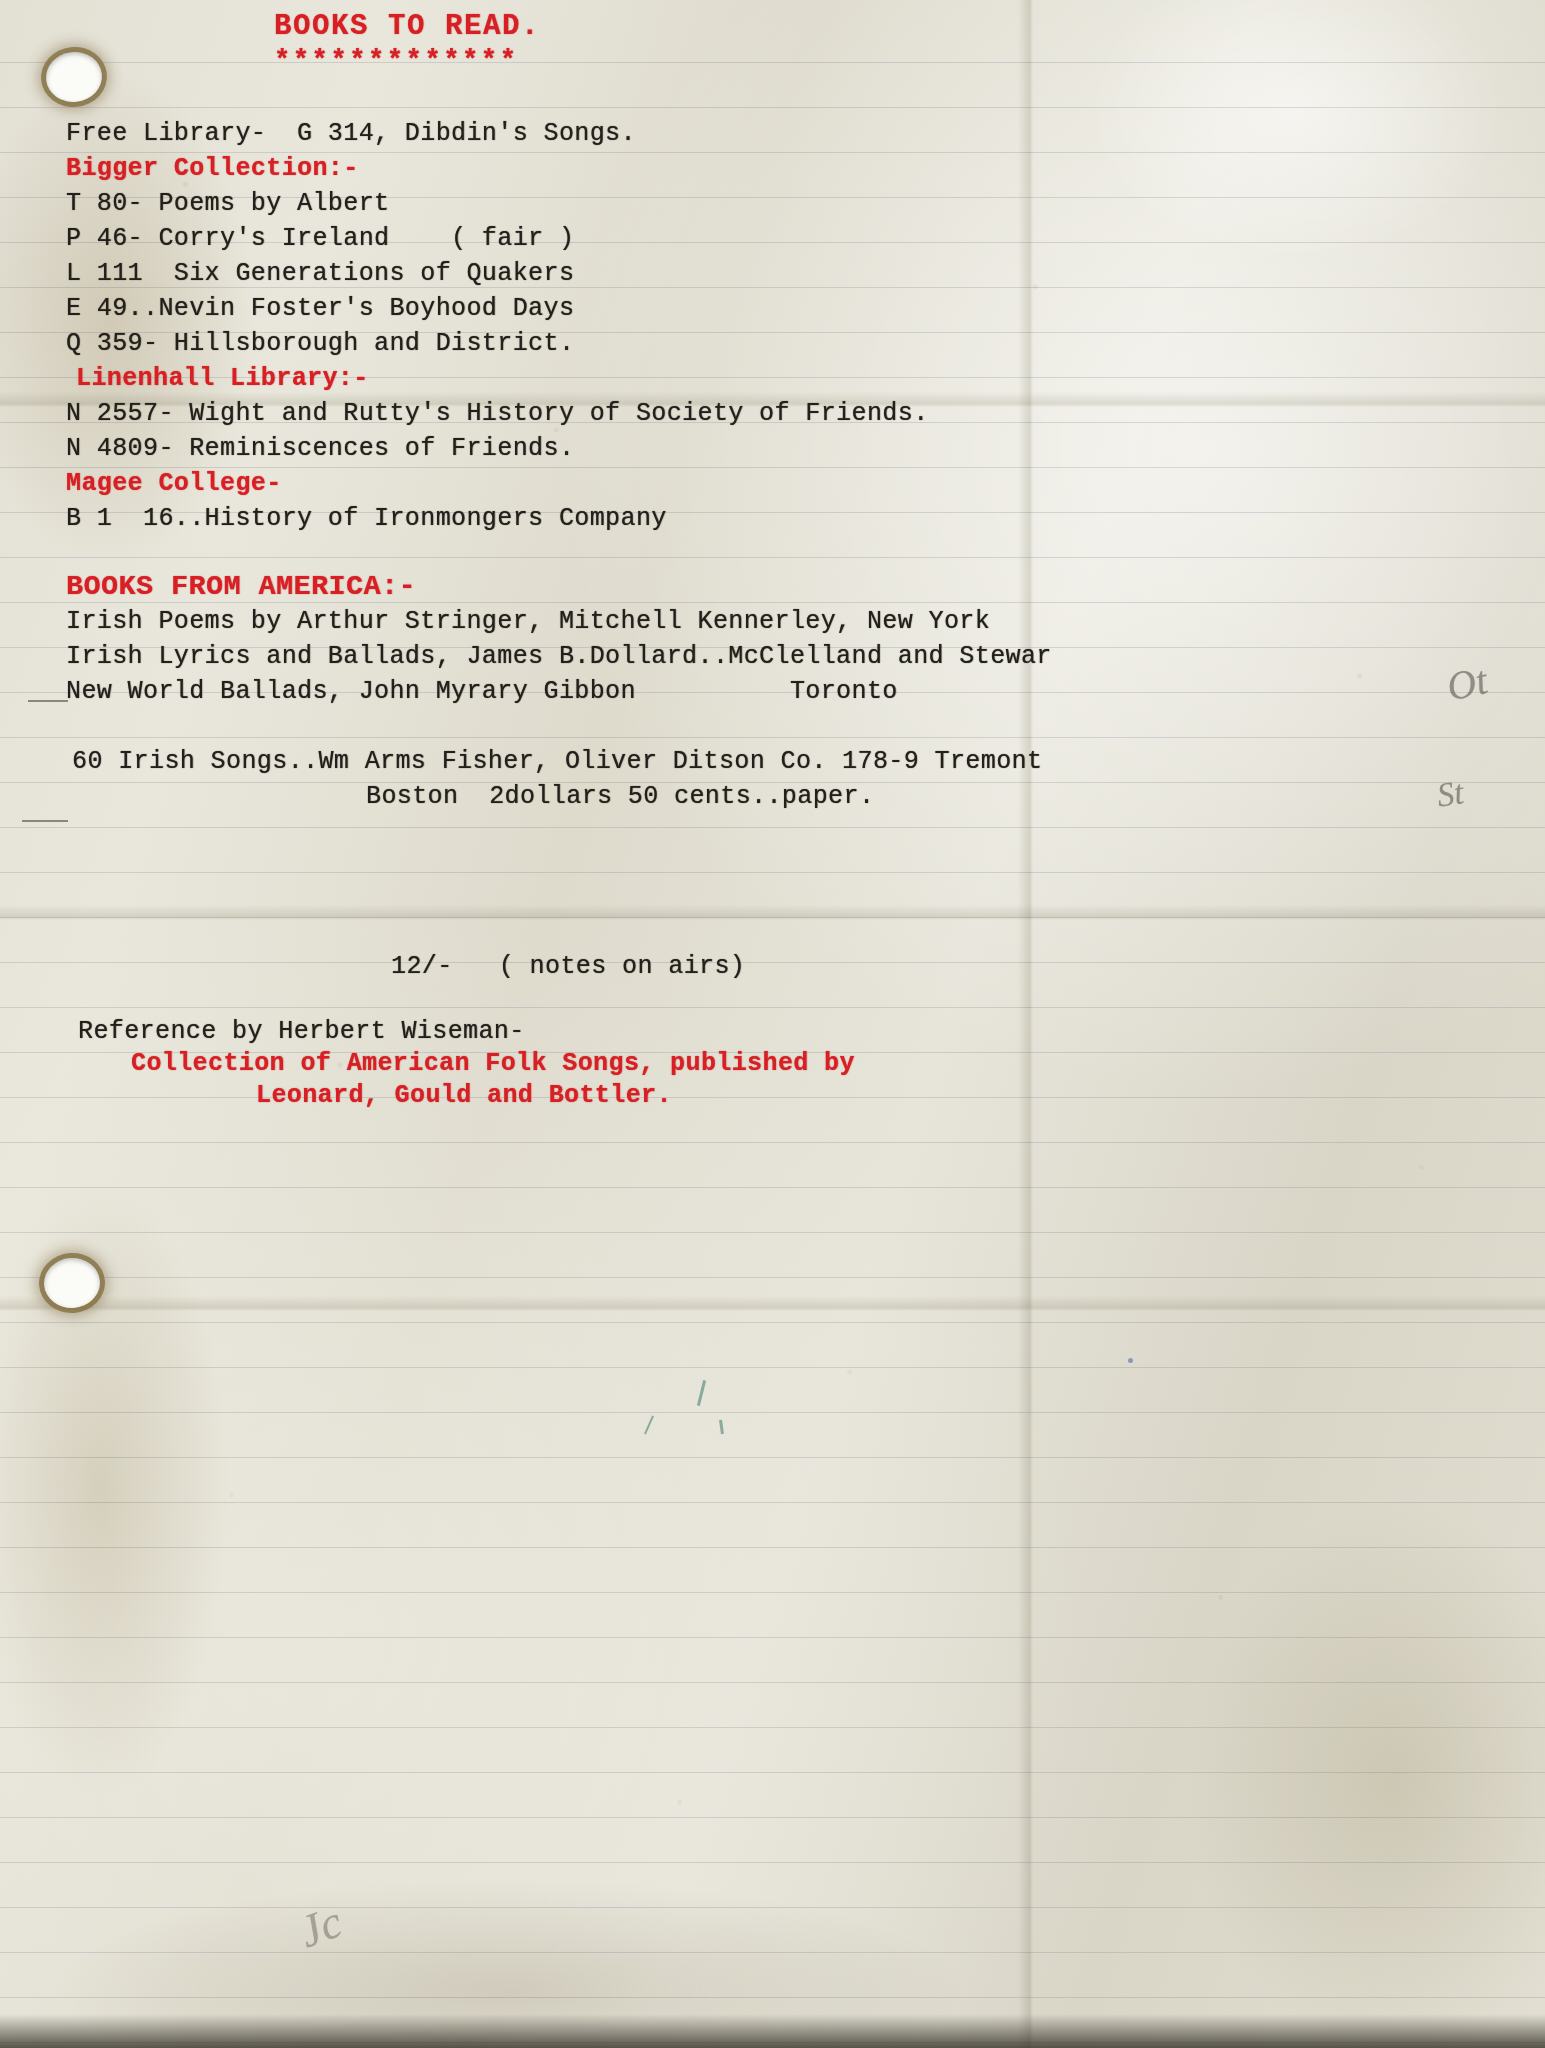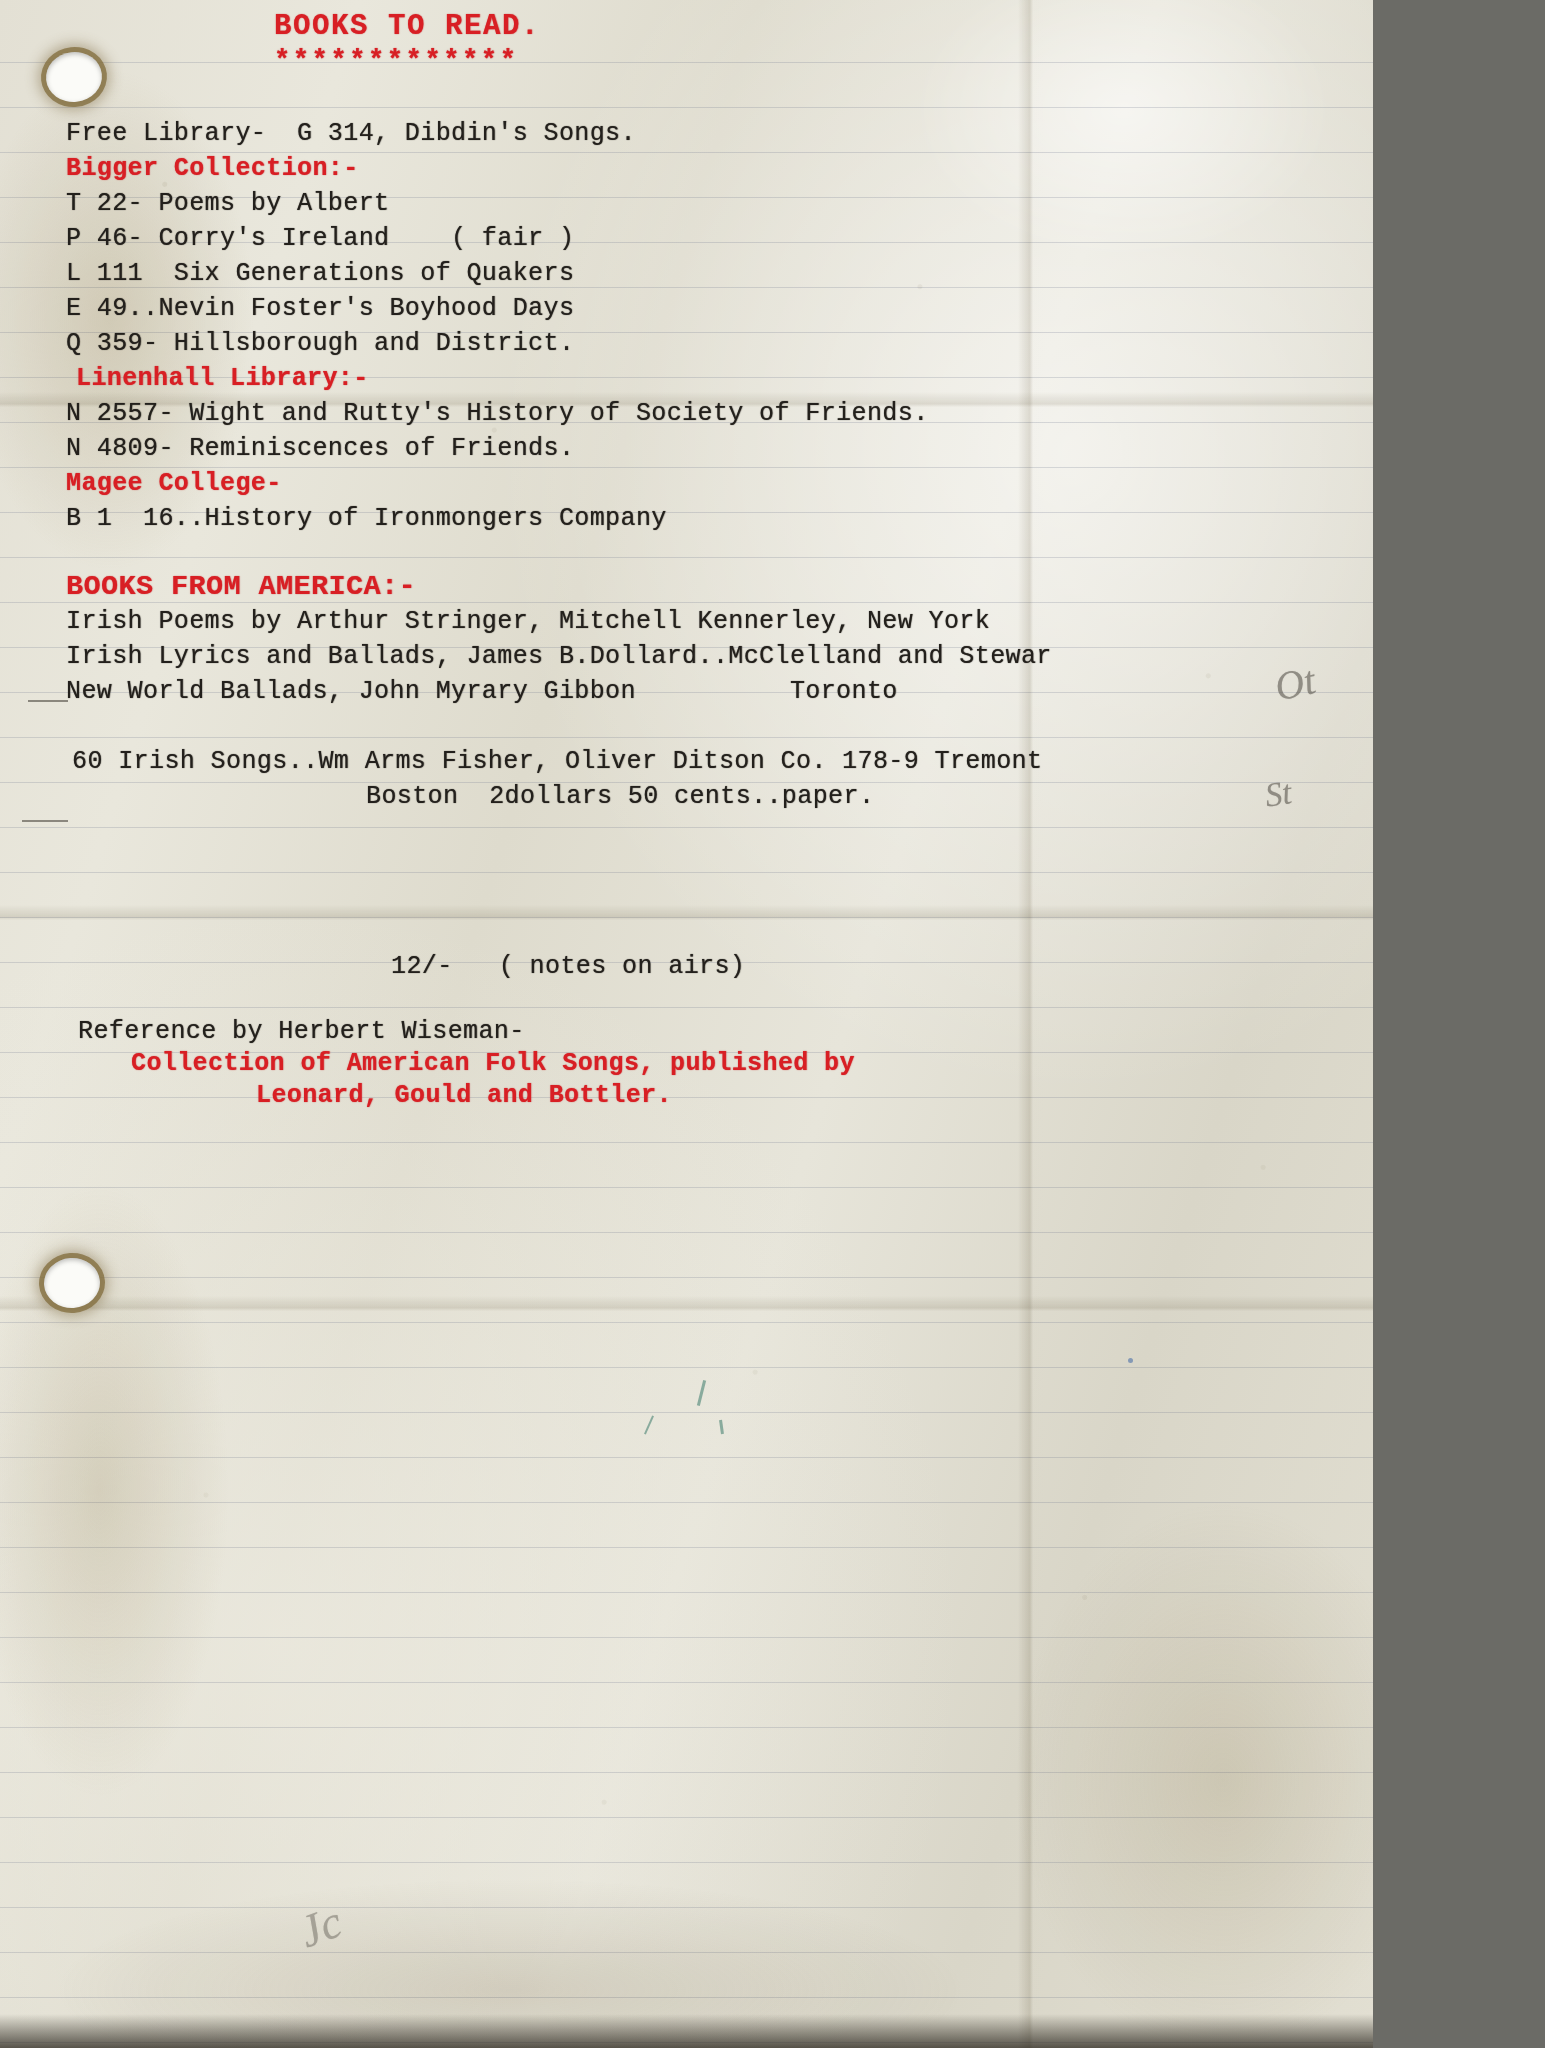--- a/index.html
+++ b/index.html
@@ -1,17 +1,17 @@
 <!DOCTYPE html>
 <html><head>
 <meta charset="utf-8">
 <style>
   html,body{margin:0;padding:0;background:#6b6b66;}
   #page{
-    position:relative;width:1373px;height:2048px;overflow:hidden;
+    position:relative;width:1545px;height:2048px;overflow:hidden;
     background:
       radial-gradient(ellipse 60% 45% at 78% 22%, rgba(255,255,255,.55), rgba(255,255,255,0) 70%),
       radial-gradient(ellipse 70% 50% at 20% 80%, rgba(238,236,226,.7), rgba(238,236,226,0) 72%),
       linear-gradient(107deg,#e3e0d4 0%,#e9e7dc 18%,#dedbcd 38%,#e7e5da 58%,#d9d6c8 78%,#e2dfd2 100%);
     font-family:"Liberation Mono","DejaVu Sans Mono",monospace;
   }
   
   .grain{position:absolute;inset:0;pointer-events:none;
     background-image:
       radial-gradient(circle at 12% 9%, rgba(150,140,110,.13) 0 2px, transparent 3px),
@@ -95,21 +95,21 @@
   <div class="hole h2"></div>
 
   <div class="sheet">
 
     <div class="ln red title" style="left:274px;top:12px;">BOOKS TO READ.</div>
     <div class="ln red stars" style="left:274px;top:48px;">*************</div>
 
     <div class="ln blk" style="left:66px;top:121px;">Free Library-  G 314, Dibdin's Songs.</div>
 
     <div class="ln red" style="left:66px;top:156px;">Bigger Collection:-</div>
-    <div class="ln blk" style="left:66px;top:191px;">T 22- Poems by Albert</div>
+    <div class="ln blk" style="left:66px;top:191px;">T 80- Poems by Albert</div>
     <div class="ln blk" style="left:66px;top:226px;">P 46- Corry's Ireland    ( fair )</div>
     <div class="ln blk" style="left:66px;top:261px;text-align:center;">L 111  Six Generations of Quakers</div>
     <div class="ln blk" style="left:66px;top:296px;">E 49..Nevin Foster's Boyhood Days</div>
     <div class="ln blk" style="left:66px;top:331px;">Q 359- Hillsborough and District.</div>
 
     <div class="ln red" style="left:76px;top:366px;">Linenhall Library:-</div>
     <div class="ln blk" style="left:66px;top:401px;">N 2557- Wight and Rutty's History of Society of Friends.</div>
     <div class="ln blk" style="left:66px;top:436px;">N 4809- Reminiscences of Friends.</div>
 
     <div class="ln red" style="left:66px;top:471px;">Magee College-</div>

